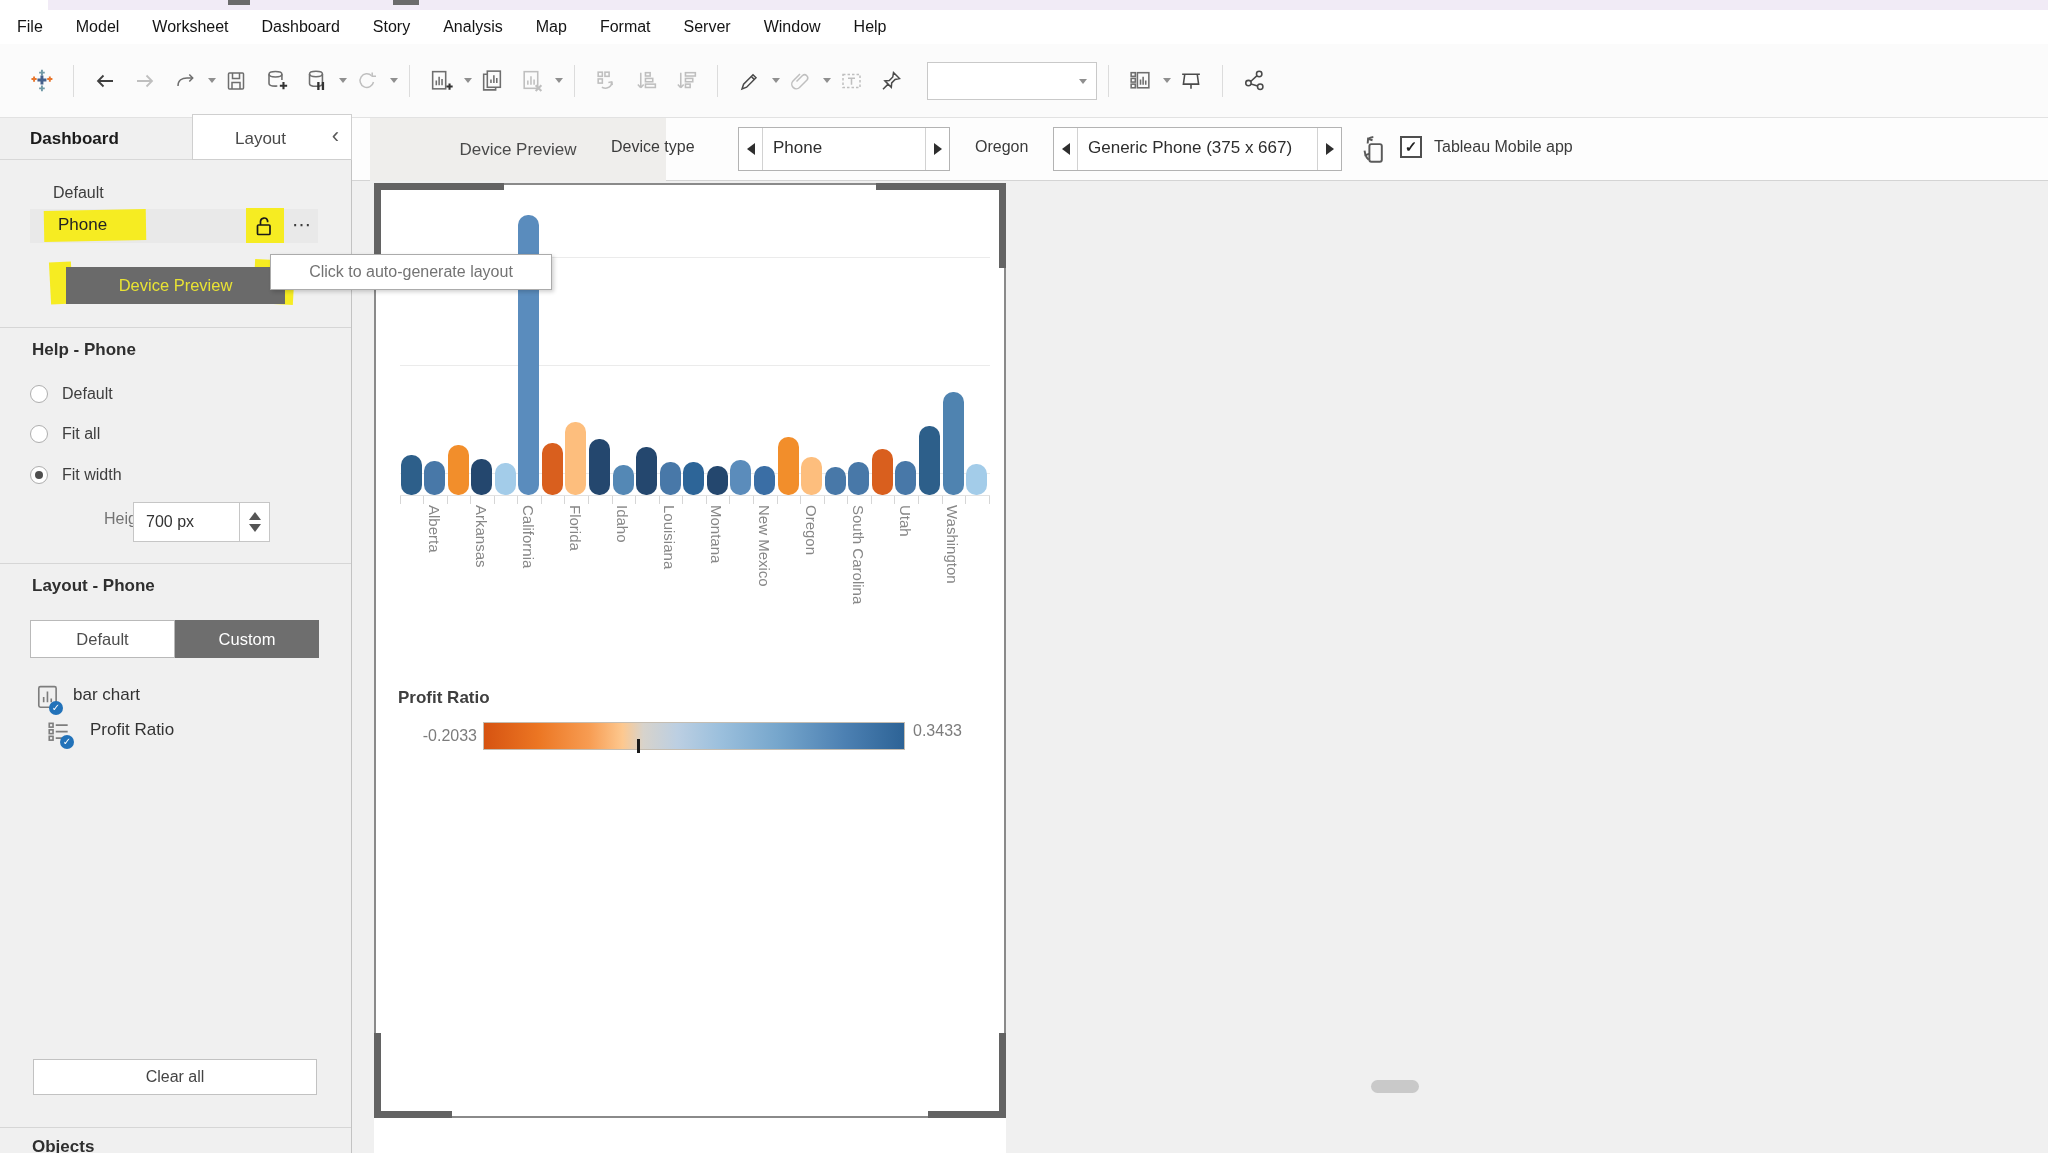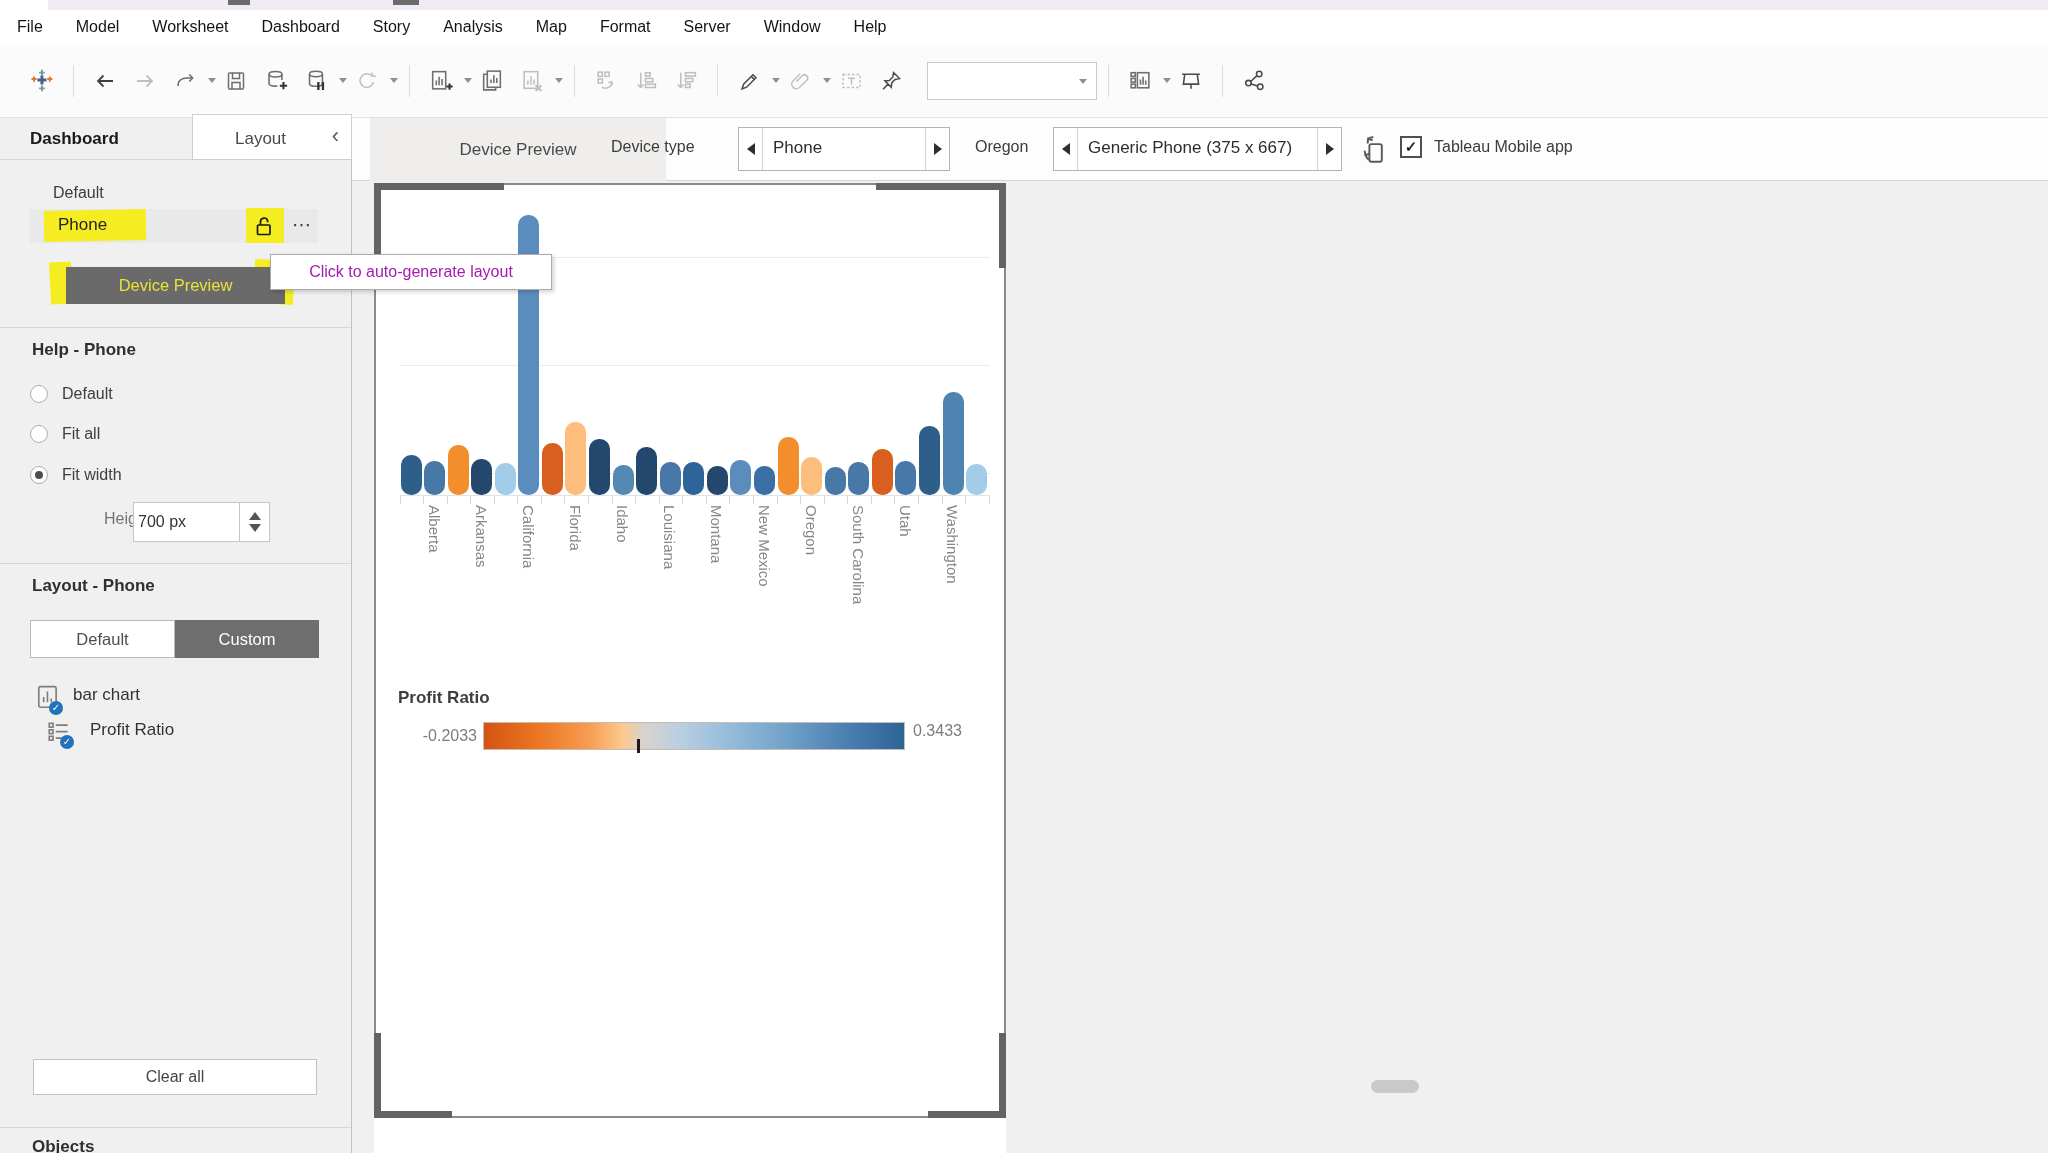--- a/index.html
+++ b/index.html
@@ -62,21 +62,21 @@
   .shead { position:absolute; left:32px; font-size:17px; font-weight:bold; color:#2f2f2f; }
 
   .radio-row { position:absolute; left:30px; height:20px; display:flex; align-items:center; gap:14px; }
   .radio { width:18px; height:18px; border-radius:50%; border:1px solid #aeaeae; background:#fff;
     display:flex; align-items:center; justify-content:center; }
   .radio.sel::after { content:""; width:8px; height:8px; border-radius:50%; background:#4f4f4f; }
   .radio-row .rlabel { font-size:16px; color:#3e3e3e; }
 
   #height-label { position:absolute; left:62px; top:392px; font-size:16px; color:#737373;margin-left:42px; }
   #height-input { position:absolute; left:133px; top:384px; width:107px; height:40px; background:#fff;
-    border:1px solid #c6c6c6; font-size:16px; color:#333; display:flex; align-items:center; padding-left:4px; }
+    border:1px solid #c6c6c6; font-size:16px; color:#333; display:flex; align-items:center; padding-left:12px; }
   #height-spin { position:absolute; left:240px; top:384px; width:30px; height:40px; background:#fff;
     border:1px solid #c6c6c6; border-left:none; }
   #height-spin .up, #height-spin .dn { position:absolute; left:9px; width:0; height:0;
     border-left:6px solid transparent; border-right:6px solid transparent; }
   #height-spin .up { top:9px; border-bottom:8px solid #555; }
   #height-spin .dn { bottom:9px; border-top:8px solid #555; }
 
   #segmented { position:absolute; left:30px; top:502px; width:289px; height:38px; }
   #seg-default { position:absolute; left:0; top:0; width:145px; height:38px; background:#fff;
     border:1px solid #b9b9b9; color:#4d4d4d; font-size:16.5px; display:flex; align-items:center; justify-content:center; }
@@ -128,21 +128,21 @@
     background:linear-gradient(to right,#d65311 0%,#ec7623 13%,#f79c52 25%,#fdc88f 33%,#d7d3cc 38%,
       #bccfe2 46%,#9cc0dd 56%,#76a6cc 70%,#4c80b2 86%,#2d6396 100%); }
   #legend-tick { position:absolute; left:263px; top:556px; width:3px; height:14px; background:#1a1a1a; }
 
   #bezel { position:absolute; left:0; top:0; width:632px; height:935px; border:2px solid #8a8a8a;
     pointer-events:none; }
   .corner { position:absolute; background:#636363; }
 
   #tooltip { position:absolute; left:270px; top:254px; width:282px; height:36px; background:#fff;
     border:1px solid #ababab; box-shadow:2px 2px 4px rgba(0,0,0,.18); z-index:50;
-    display:flex; align-items:center; justify-content:center; font-size:16px; color:#a21caf; white-space:nowrap; }
+    display:flex; align-items:center; justify-content:center; font-size:16px; color:#737373; white-space:nowrap; }
 
   #scroll-pill { position:absolute; left:1371px; top:1080px; width:48px; height:13px;
     background:#c9c9c9; border-radius:7px; }
 
   svg.sicon { stroke:#7d7d7d; fill:none; stroke-width:1.5; }
 </style>
 </head>
 <body>
 
 <div id="titlebar">

